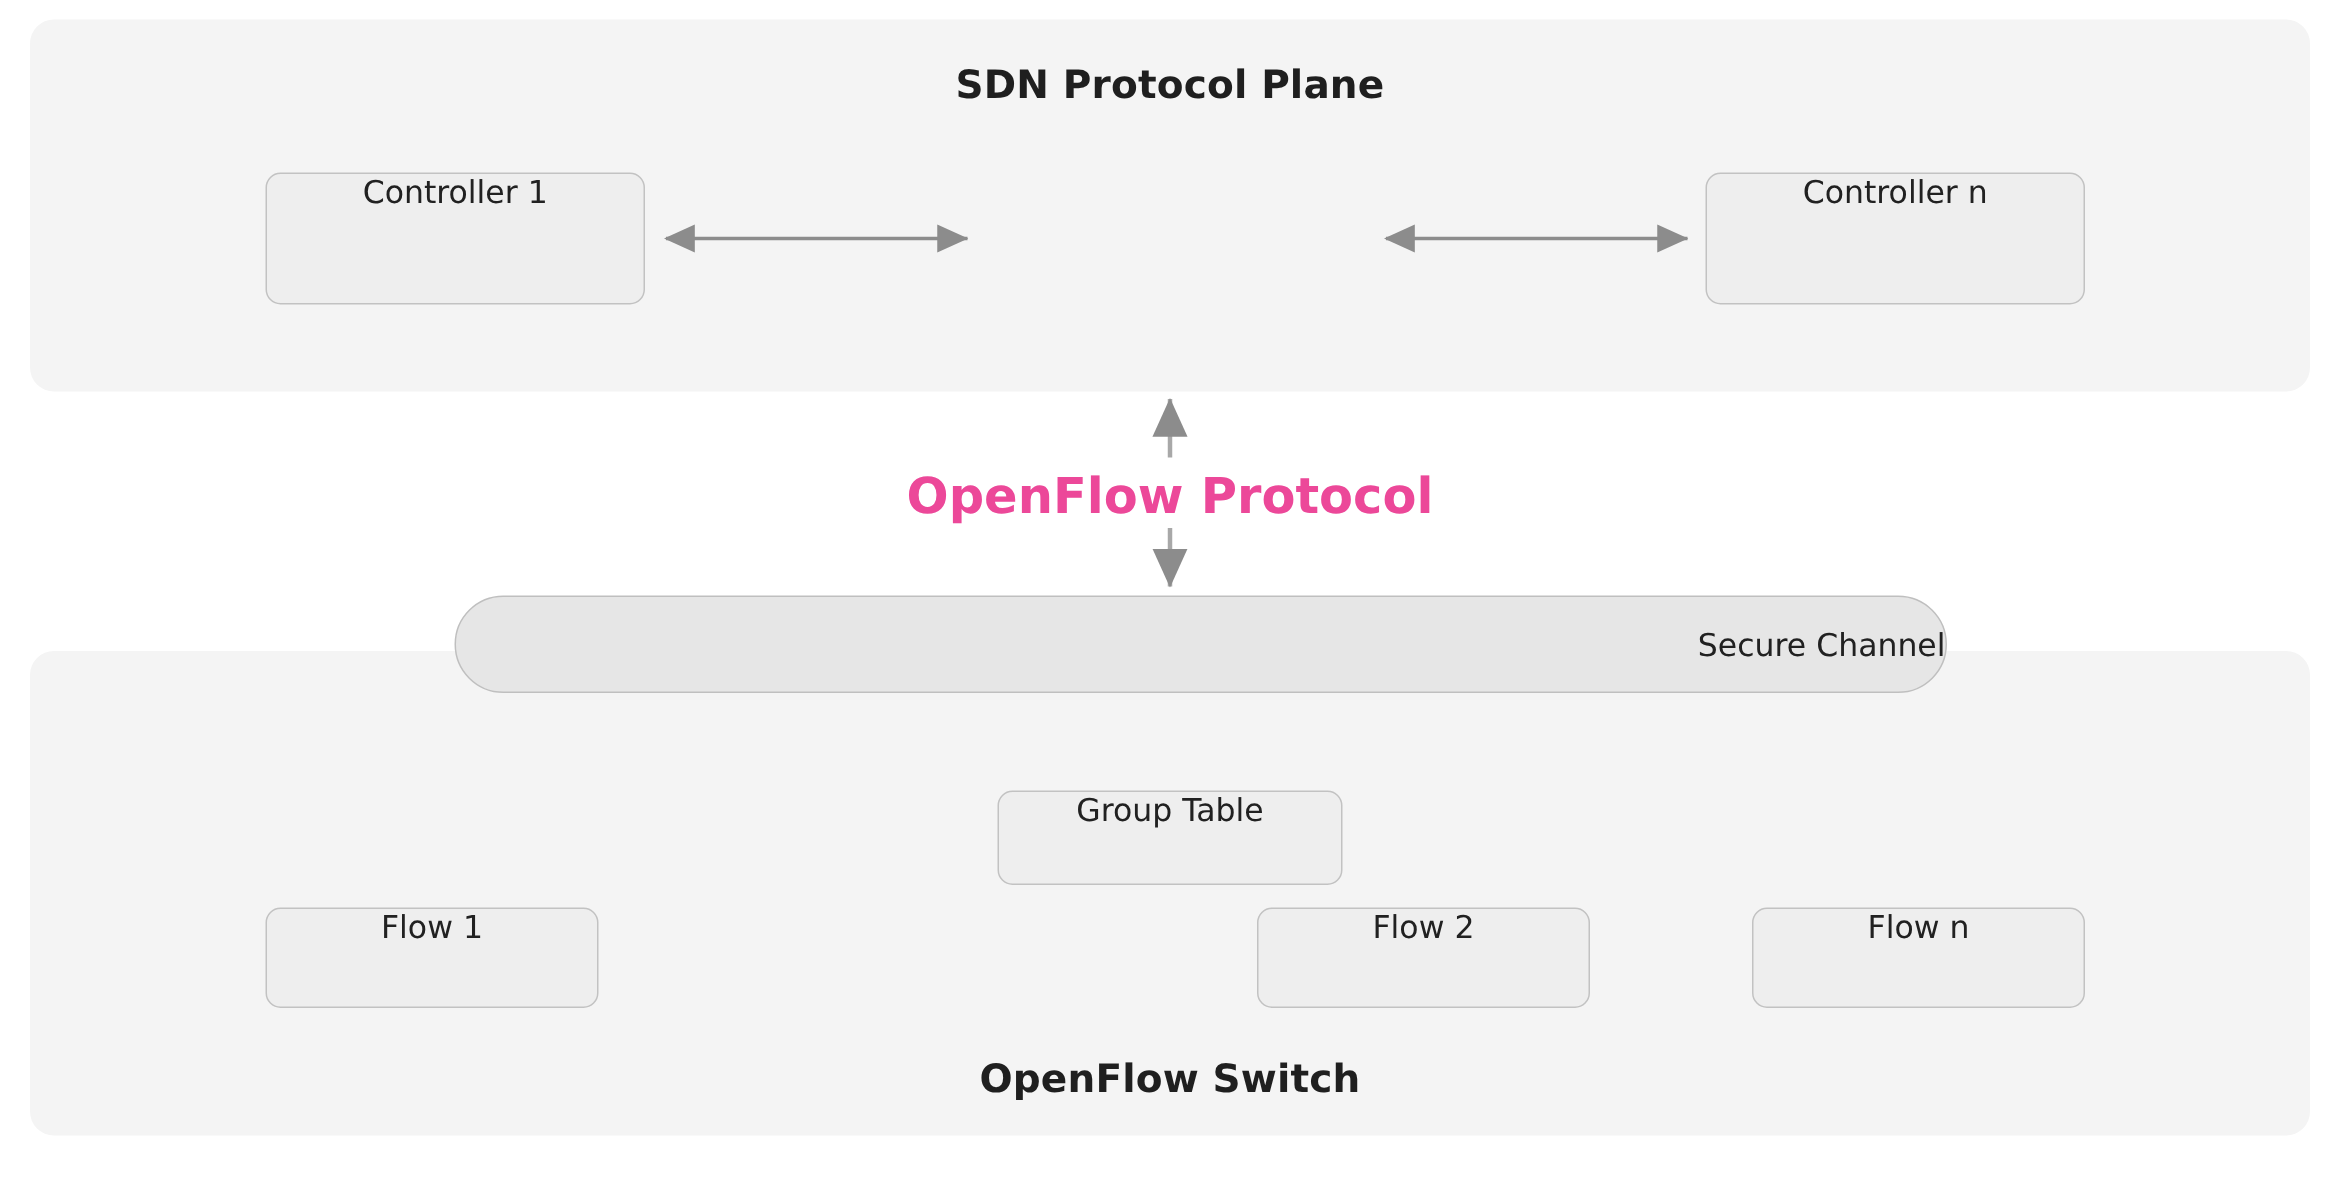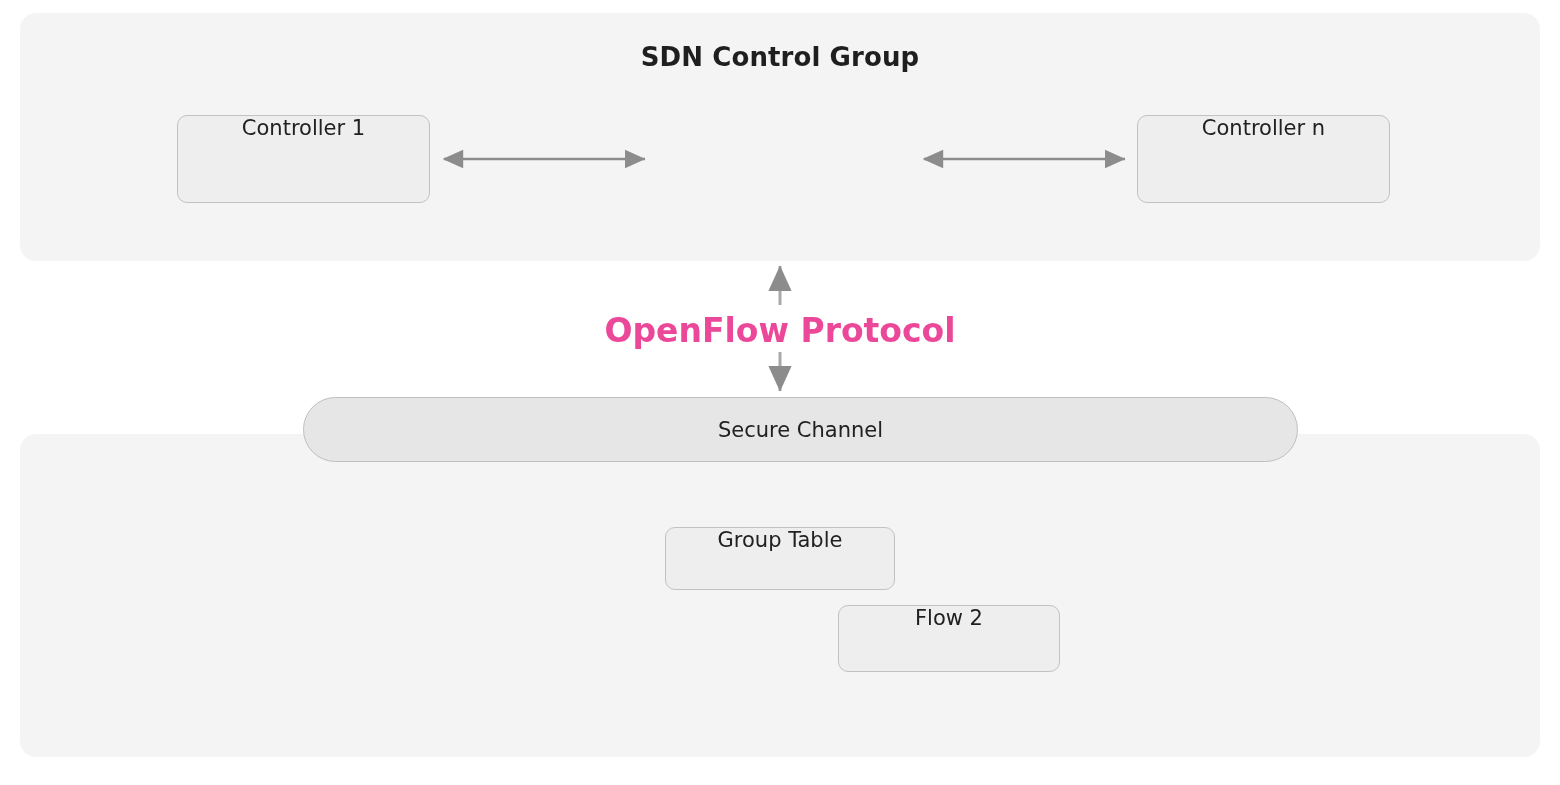--- a/index.html
+++ b/index.html
@@ -113,21 +113,21 @@
     position: absolute;
     left: 303px;
     top: 397px;
     width: 995px;
     height: 65px;
     background: #e6e6e6;
     border: 1.6px solid #bfbfbf;
     border-radius: 34px;
     display: flex;
     align-items: center;
-    justify-content: center;
+    justify-content: flex-end;
     box-sizing: border-box;
     z-index: 5;
   }
   #secure-channel-box .node-label { font-size: 21px; }
 
   
   #arrow-layer {
     position: absolute;
     left: 0;
     top: 0;
@@ -151,44 +151,51 @@
     z-index: 6;
   }
 </style>
 </head>
 <body>
 
 <div id="diagram-root">
 
   <div class="panel" id="control-plane-panel"></div>
 
-  <div class="panel-title" id="control-plane-title">SDN Control Group</div>
+  <div class="panel-title" id="control-plane-title">SDN Protocol Plane</div>
 
   <div class="node-box controller-box" id="controller-box-0">
     <span class="node-label">Controller 1</span>
   </div>
 
 
   <div class="node-box controller-box" id="controller-box-2">
     <span class="node-label">Controller n</span>
   </div>
 
   <div class="panel" id="switch-panel"></div>
 
   <div class="node-box" id="group-table-box">
     <span class="node-label">Group Table</span>
   </div>
 
+  <div class="node-box flow-box" id="flow-box-0">
+    <span class="node-label">Flow 1</span>
+  </div>
 
 
   <div class="node-box flow-box" id="flow-box-2">
     <span class="node-label">Flow 2</span>
   </div>
 
-
+  <div class="node-box flow-box" id="flow-box-3">
+    <span class="node-label">Flow n</span>
+  </div>
+
+  <div class="panel-title" id="switch-title">OpenFlow Switch</div>
 
   <div id="secure-channel-box">
     <span class="node-label">Secure Channel</span>
   </div>
 
   <svg id="arrow-layer" viewBox="0 0 1560 785">
     <defs>
       <marker id="head-right" markerWidth="9" markerHeight="9" refX="8.4" refY="4.5" orient="auto" markerUnits="strokeWidth">
         <path d="M0,0.6 L8.6,4.5 L0,8.4 Z" fill="#8c8c8c"></path>
       </marker>

